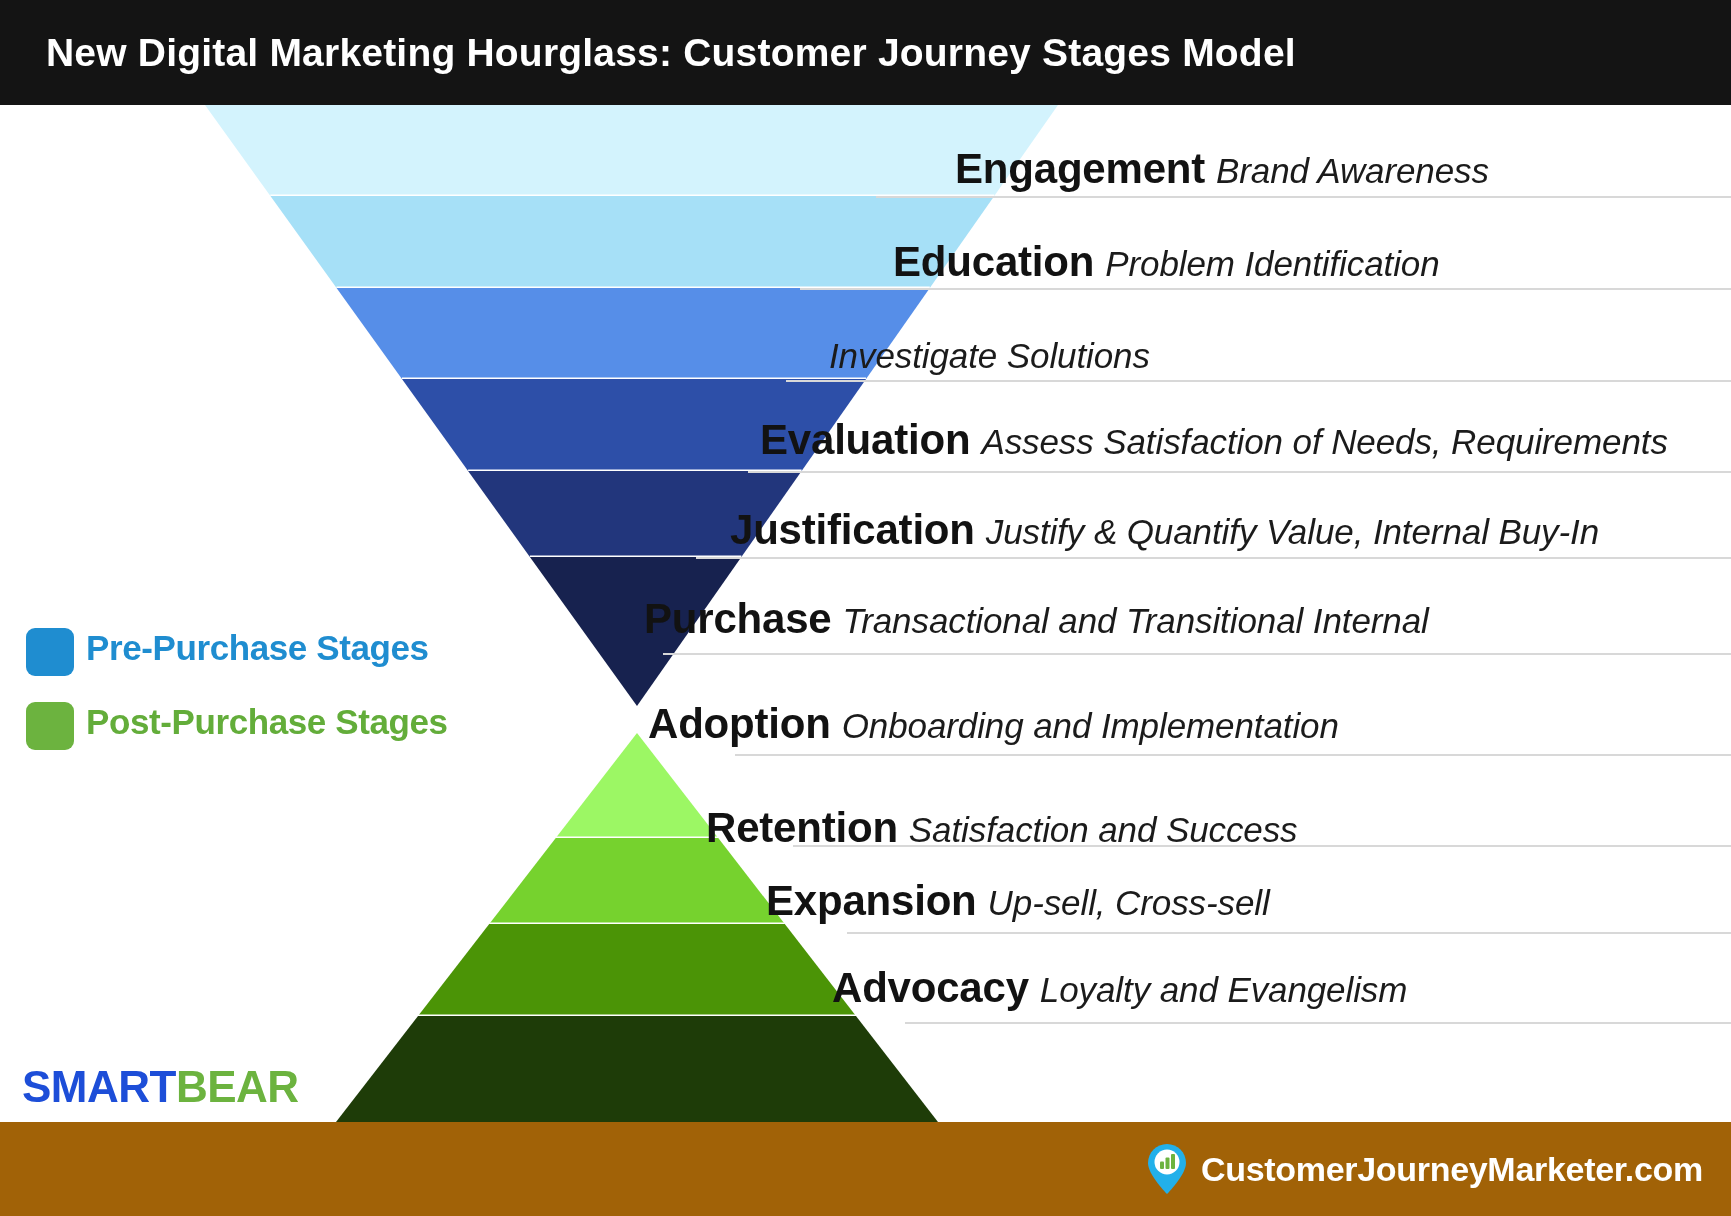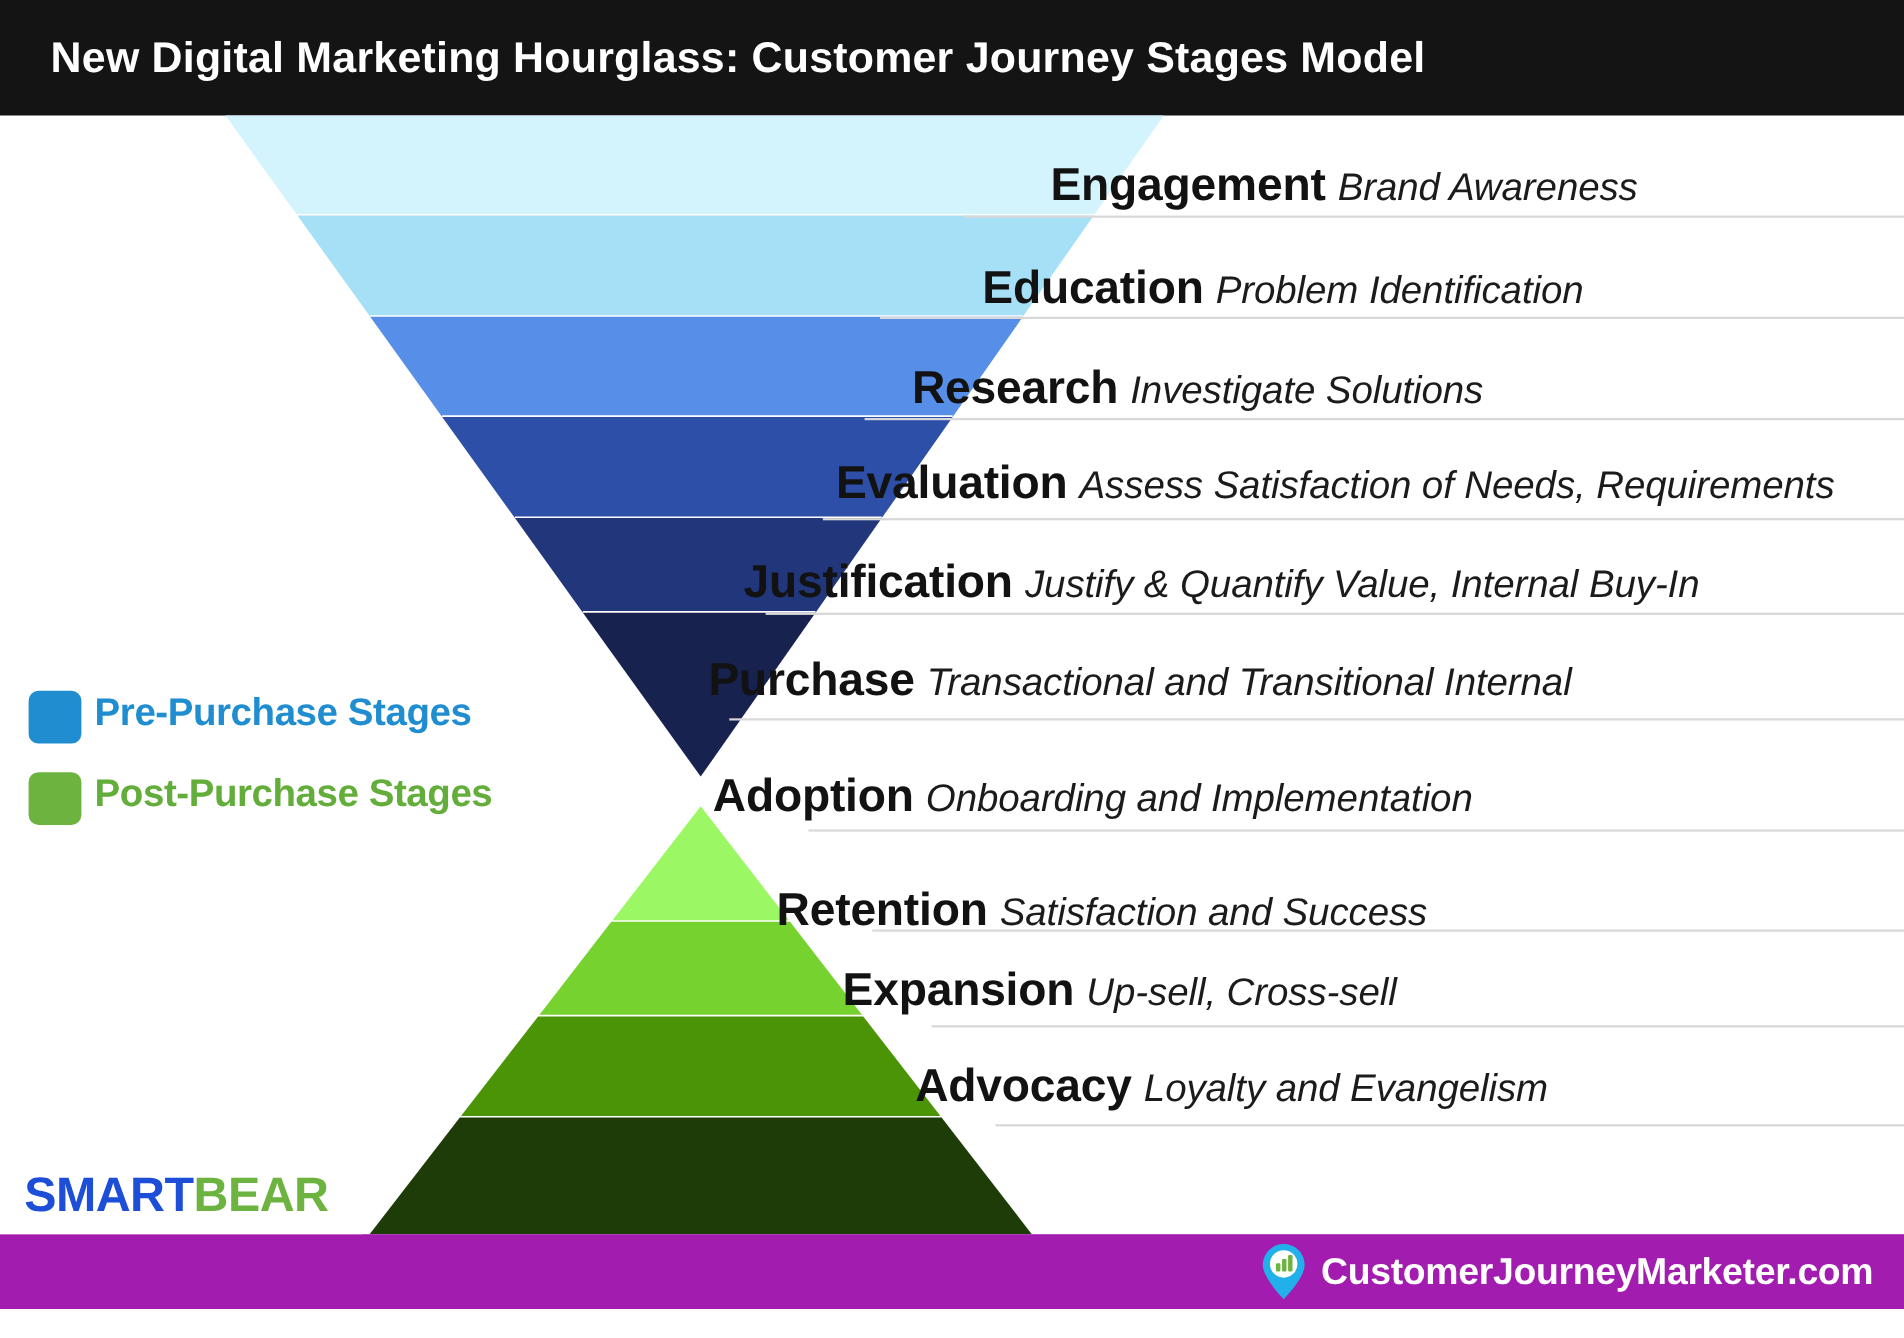--- a/index.html
+++ b/index.html
@@ -20,22 +20,22 @@
   }
   .titlebar .title{
     position:absolute;left:46px;top:50%;transform:translateY(-50%);
     color:#ffffff;
     font-family:"Liberation Sans Narrow","Liberation Sans",sans-serif;
     font-size:39px;font-weight:bold;letter-spacing:.2px;white-space:nowrap;
   }
 
   
   .footerbar{
-    position:absolute;left:0;top:1122px;width:1731px;height:68px;
-    background:#a21caf;
+    position:absolute;left:0;top:1122px;width:1731px;height:94px;
+    background:#a16207;
   }
   .footer-brand{
     position:absolute;right:28px;top:50%;transform:translateY(-50%);
     display:flex;align-items:center;gap:14px;
   }
   .pin-icon{width:40px;height:52px;display:block;}
   .footer-text{
     color:#ffffff;font-size:34px;font-weight:600;letter-spacing:-0.3px;white-space:nowrap;
     font-family:"Liberation Sans",sans-serif;
   }
@@ -131,34 +131,33 @@
       </div>
       <div class="row" style="top: 0px;">
         <div class="labelwrap" style="left: 893px; top: 144px;">
           <span class="stage-name">Education</span>
           <span class="stage-desc">Problem Identification</span>
         </div>
         <div class="rule" style="top: 183px; left: 800px; width: 931px;"></div>
       </div>
       <div class="row" style="top: 0px;">
         <div class="labelwrap" style="left: 829px; top: 235px;">
-          <span class="stage-name">Research</span>
           <span class="stage-desc">Investigate Solutions</span>
         </div>
         <div class="rule" style="top: 275px; left: 786px; width: 945px;"></div>
       </div>
       <div class="row" style="top: 0px;">
         <div class="labelwrap" style="left: 760px; top: 322px;">
           <span class="stage-name">Evaluation</span>
           <span class="stage-desc">Assess Satisfaction of Needs, Requirements</span>
         </div>
         <div class="rule" style="top: 366px; left: 748px; width: 983px;"></div>
       </div>
       <div class="row" style="top: 0px;">
-        <div class="labelwrap" style="left: 676px; top: 412px; text-align: center;">
+        <div class="labelwrap" style="left: 730px; top: 412px; text-align: center;">
           <span class="stage-name">Justification</span>
           <span class="stage-desc">Justify &amp; Quantify Value, Internal Buy-In</span>
         </div>
         <div class="rule" style="top: 452px; left: 696px; width: 1035px;"></div>
       </div>
       <div class="row" style="top: 0px;">
         <div class="labelwrap" style="left: 644px; top: 501px;">
           <span class="stage-name">Purchase</span>
           <span class="stage-desc">Transactional and Transitional Internal</span>
         </div>

